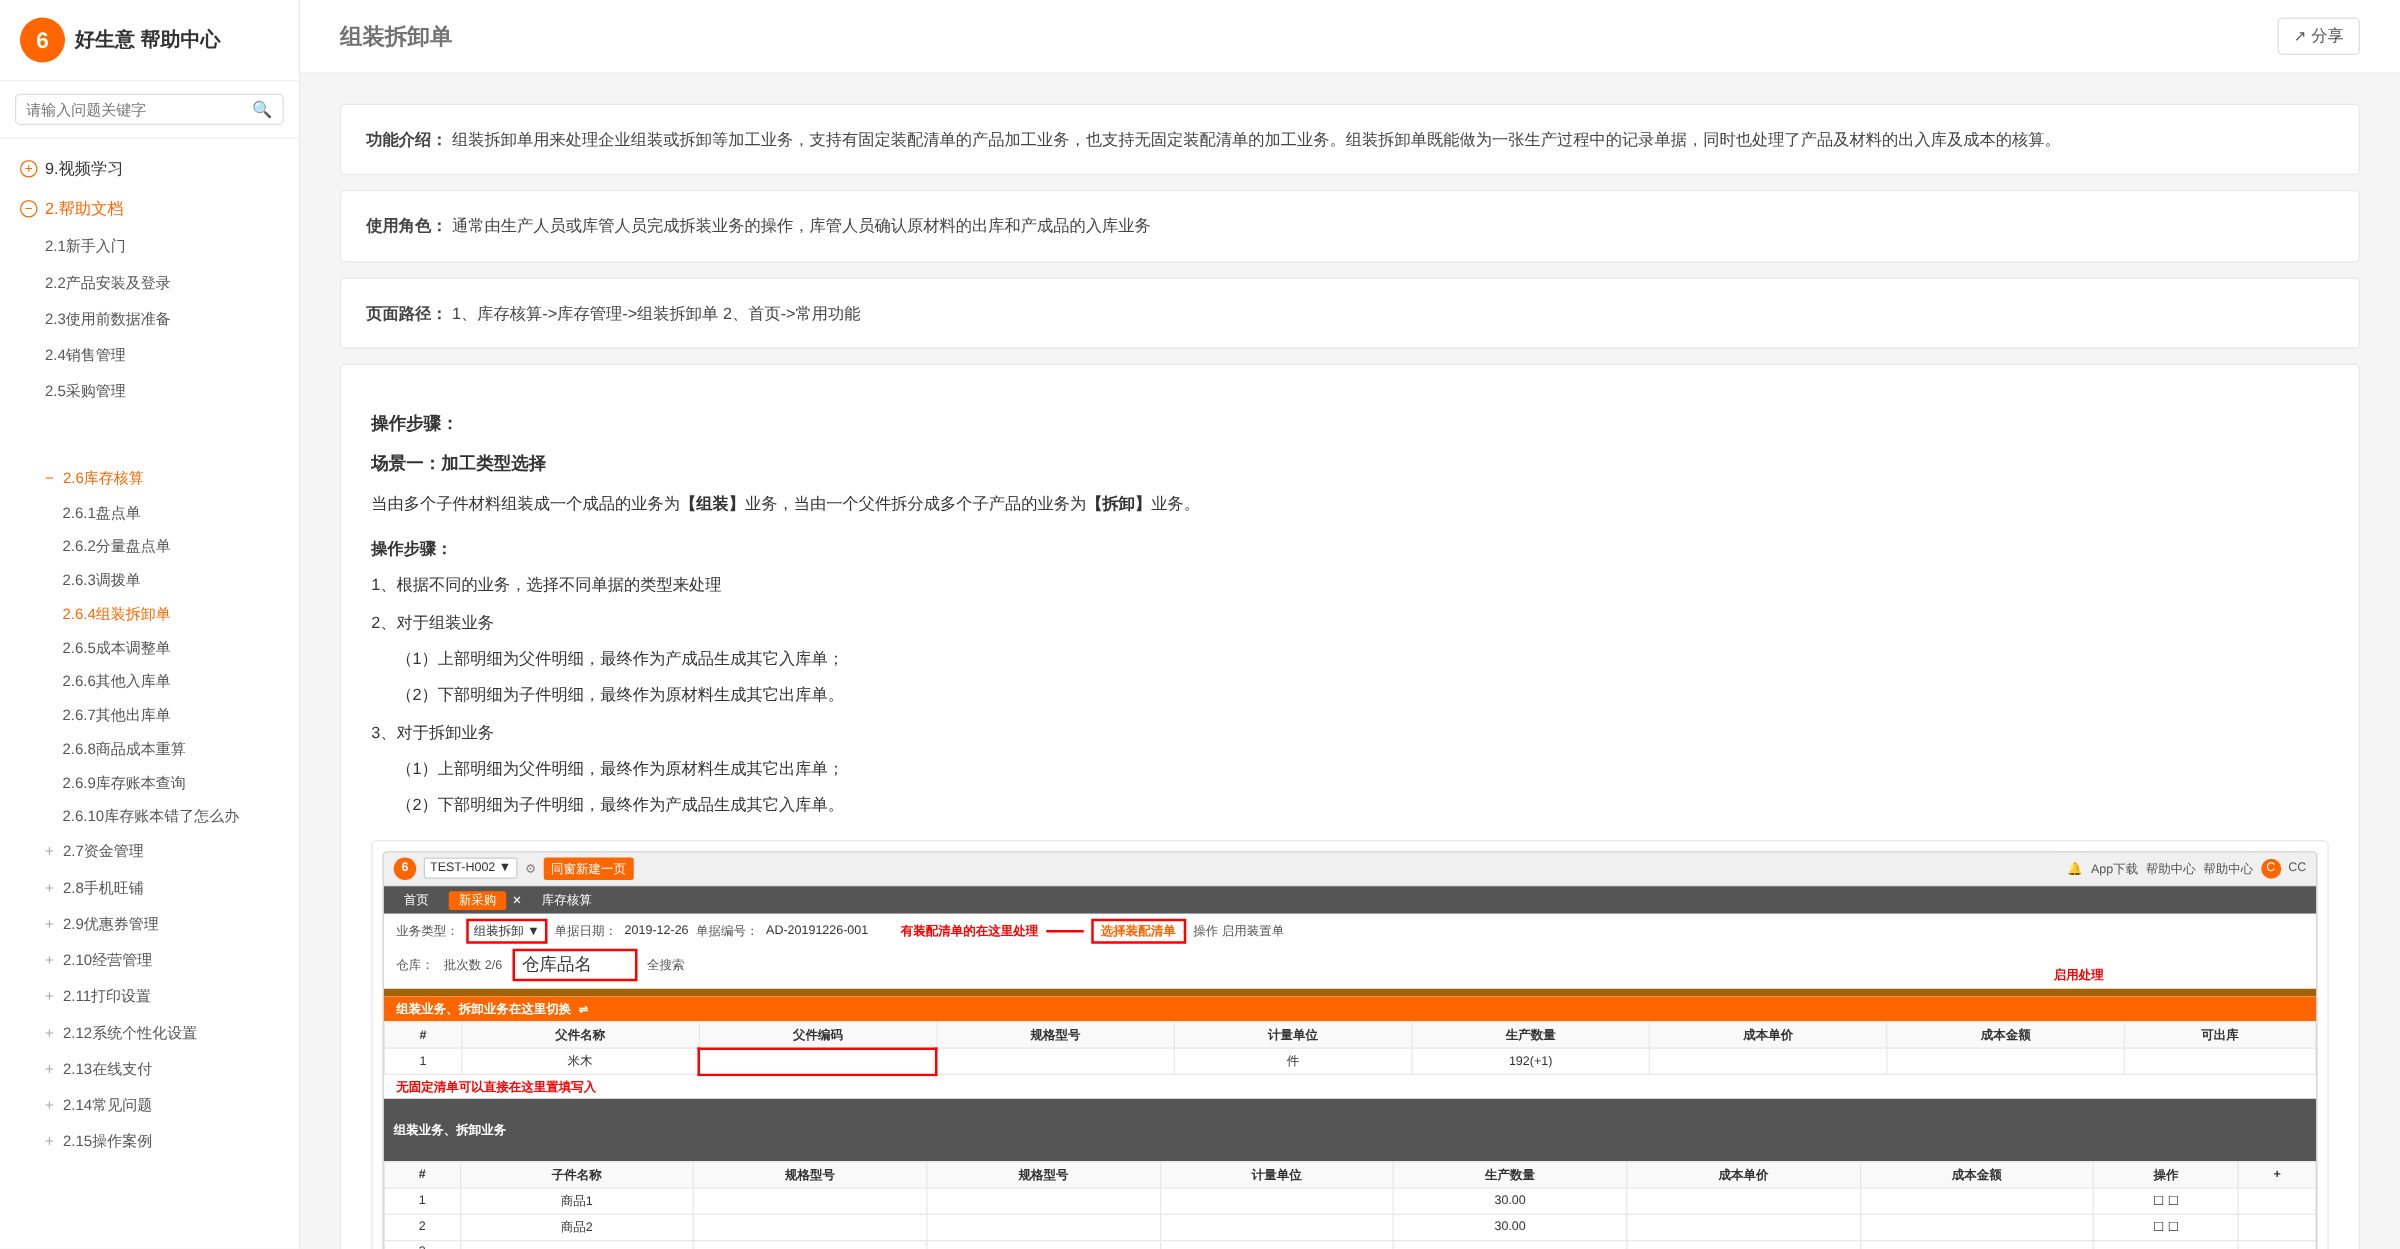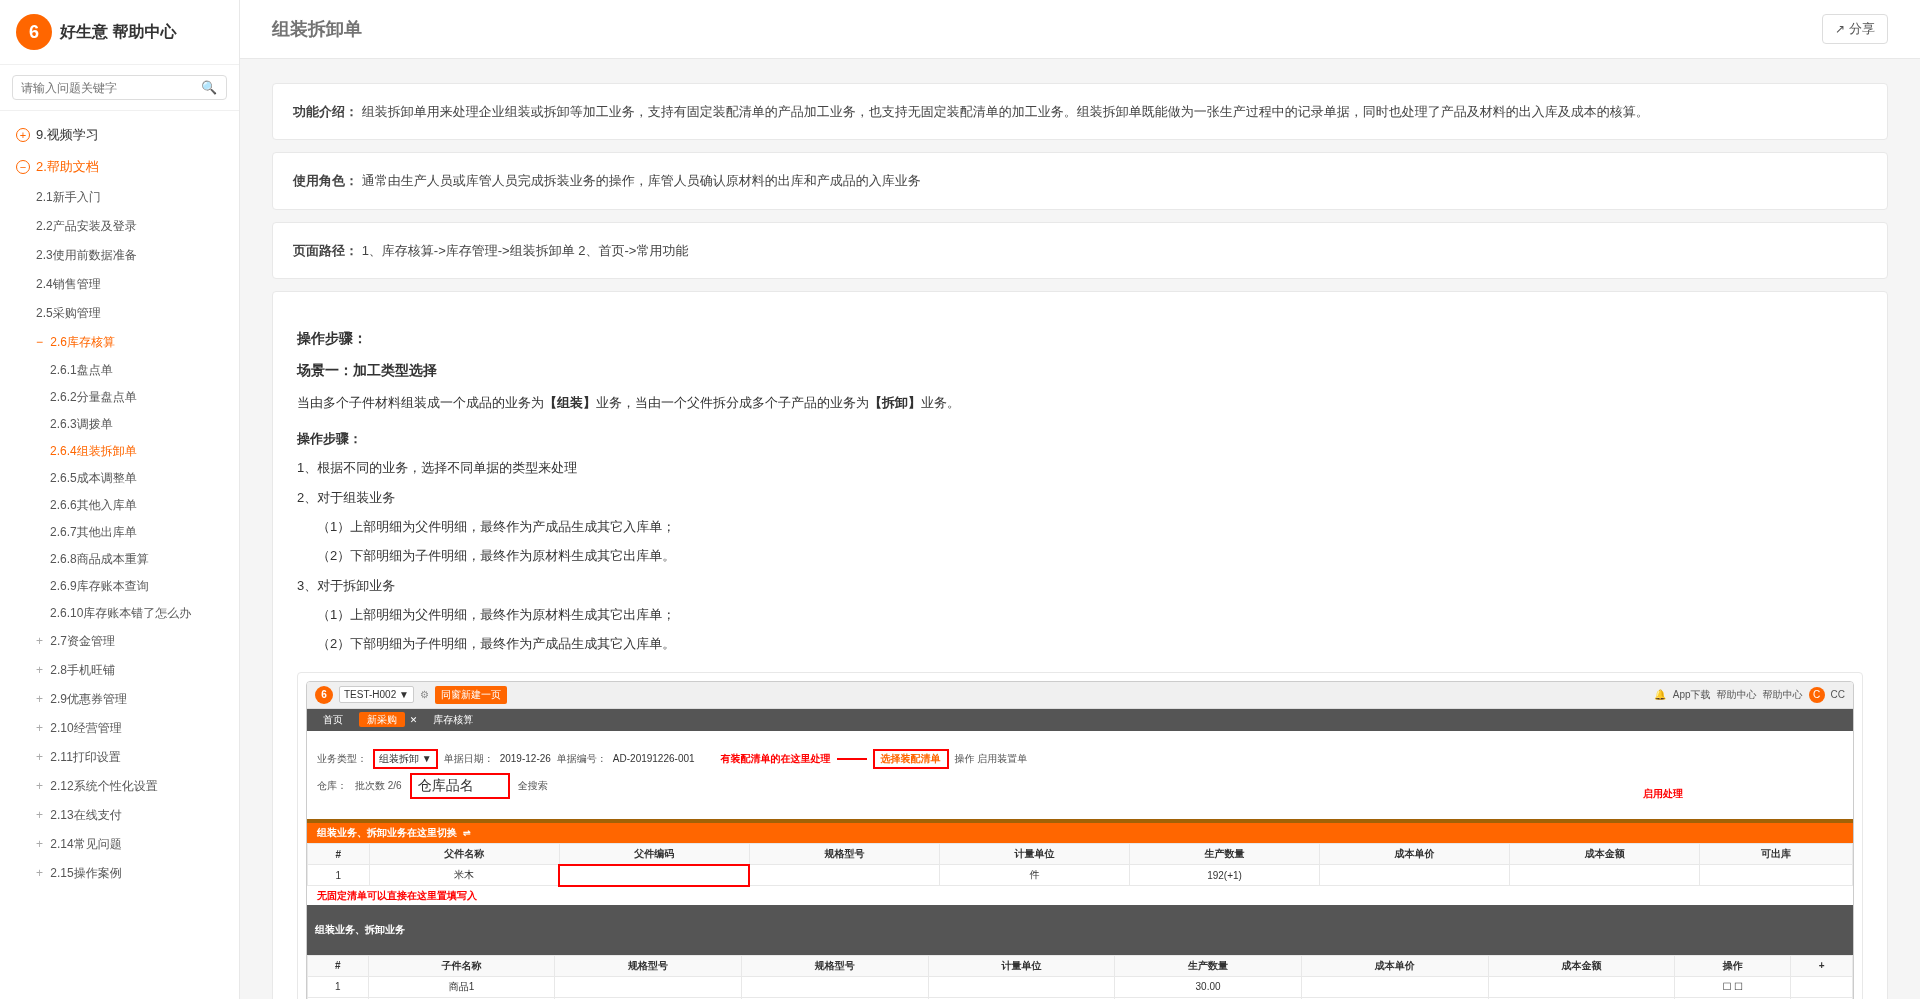--- a/index.html
+++ b/index.html
@@ -197,21 +197,21 @@
       <div class="nav-section-title active">
         <span class="minus-icon">−</span>
         <span>2.帮助文档</span>
       </div>
       <div class="nav-sub-item">2.1新手入门</div>
       <div class="nav-sub-item">2.2产品安装及登录</div>
       <div class="nav-sub-item">2.3使用前数据准备</div>
       <div class="nav-sub-item">2.4销售管理</div>
       <div class="nav-sub-item">2.5采购管理</div>
 
-      <div class="nav-sub-item active" style="color:#f60;">
+      <div class="nav-sub-item active" style="color:#f60;margin-top:40px;">
         <span class="minus-icon" style="border-color:#f60;color:#f60;margin-right:4px;">−</span>
         2.6库存核算
       </div>
       <div class="nav-sub-sub-item">2.6.1盘点单</div>
       <div class="nav-sub-sub-item">2.6.2分量盘点单</div>
       <div class="nav-sub-sub-item">2.6.3调拨单</div>
       <div class="nav-sub-sub-item active">2.6.4组装拆卸单</div>
       <div class="nav-sub-sub-item">2.6.5成本调整单</div>
       <div class="nav-sub-sub-item">2.6.6其他入库单</div>
       <div class="nav-sub-sub-item">2.6.7其他出库单</div>
@@ -320,21 +320,21 @@
 
           <div class="sim-nav">
             <span class="sim-nav-item">首页</span>
             <span class="sim-nav-item">
               <span style="background:#f60;color:#fff;padding:2px 8px;border-radius:2px;">新采购</span>
               <span style="color:#fff;margin-left:2px;font-size:9px;">✕</span>
             </span>
             <span class="sim-nav-item">库存核算</span>
           </div>
 
-          <div style="background:#fff;padding:18px 10px;border-bottom:4px solid #a16207;position:relative;">
+          <div style="background:#fff;padding:4px 10px;border-bottom:6px solid #a16207;position:relative;">
             <div style="display:flex;align-items:center;gap:6px;flex-wrap:wrap;">
               <span style="font-size:10px;color:#555;">业务类型：</span>
               <span style="border:2px solid #f00;padding:1px 4px;font-size:10px;">组装拆卸 ▼</span>
               <span style="font-size:10px;color:#555;">单据日期：</span>
               <span style="font-size:10px;">2019-12-26</span>
               <span style="font-size:10px;color:#555;">单据编号：</span>
               <span style="font-size:10px;">AD-20191226-001</span>
 
               <span style="color:#f00;font-size:10px;font-weight:bold;margin-left:20px;">有装配清单的在这里处理</span>
               <span style="display:inline-block;width:30px;height:2px;background:#f00;vertical-align:middle;"></span>

